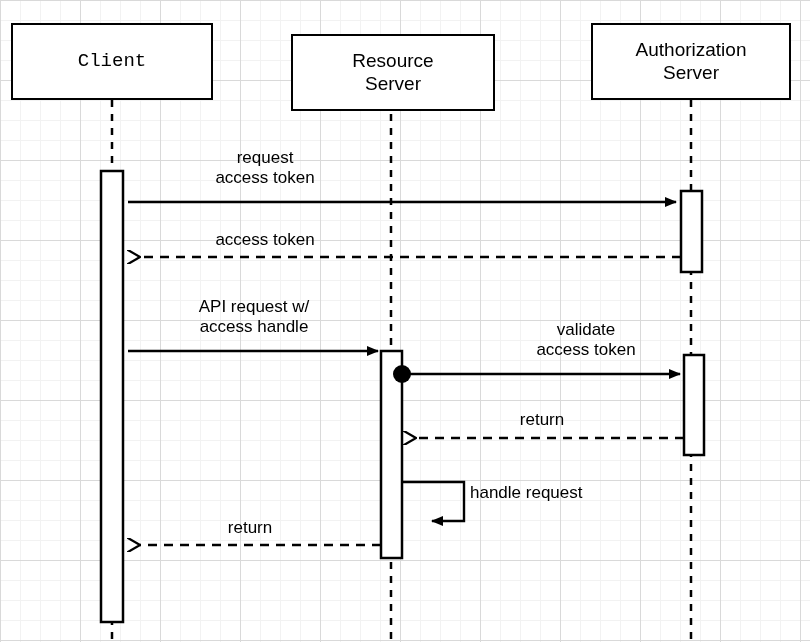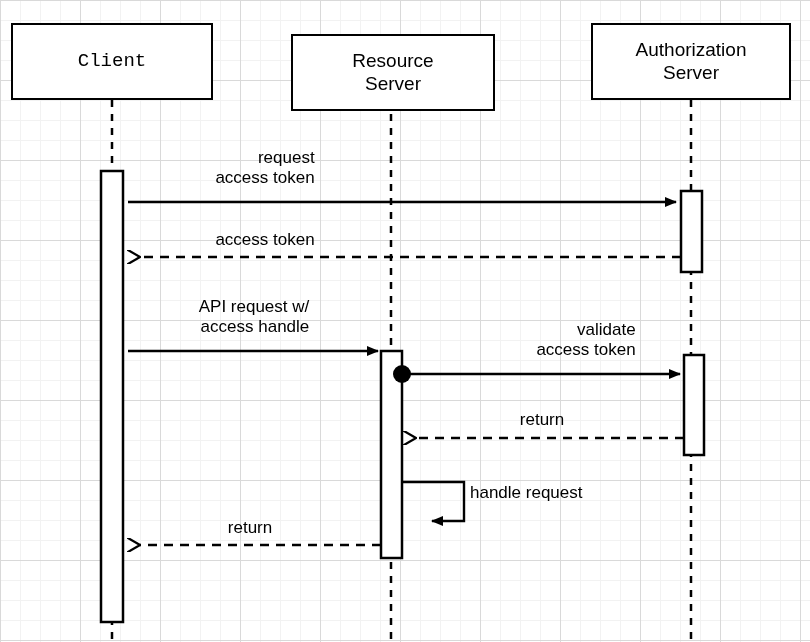--- a/index.html
+++ b/index.html
@@ -44,21 +44,21 @@
     line-height: 1.18;
     font-size: 19px;
     color: #000000;
     white-space: pre-line;
     z-index: 5;
   }
   .msg-label {
     position: absolute;
     font-size: 17px;
     color: #000000;
-    text-align: right;
+    text-align: center;
     line-height: 1.2;
     white-space: pre-line;
     z-index: 4;
   }
   .msg-label.center {
     transform: translateX(-50%);
   }
   .msg-label.left {
     text-align: left;
   }

